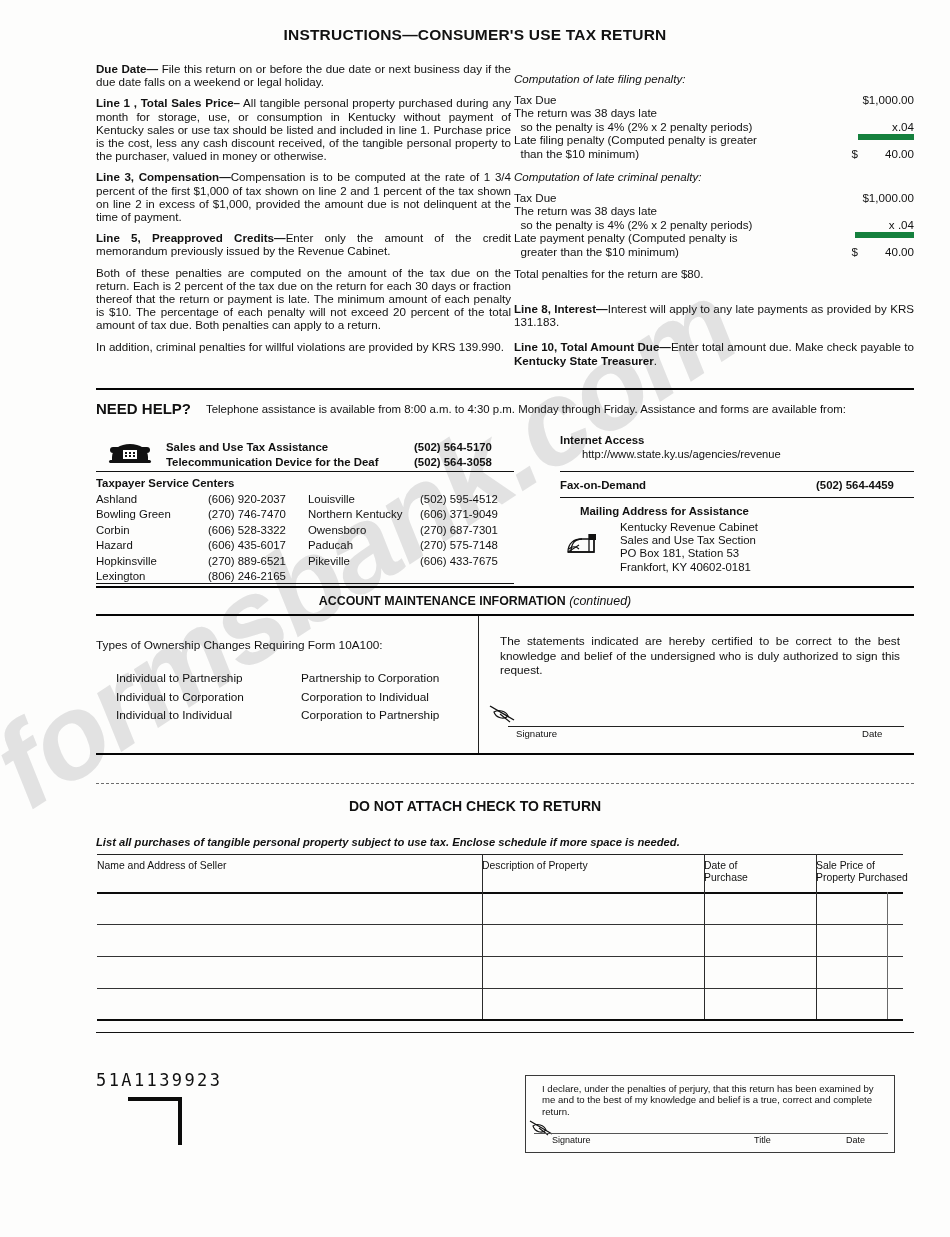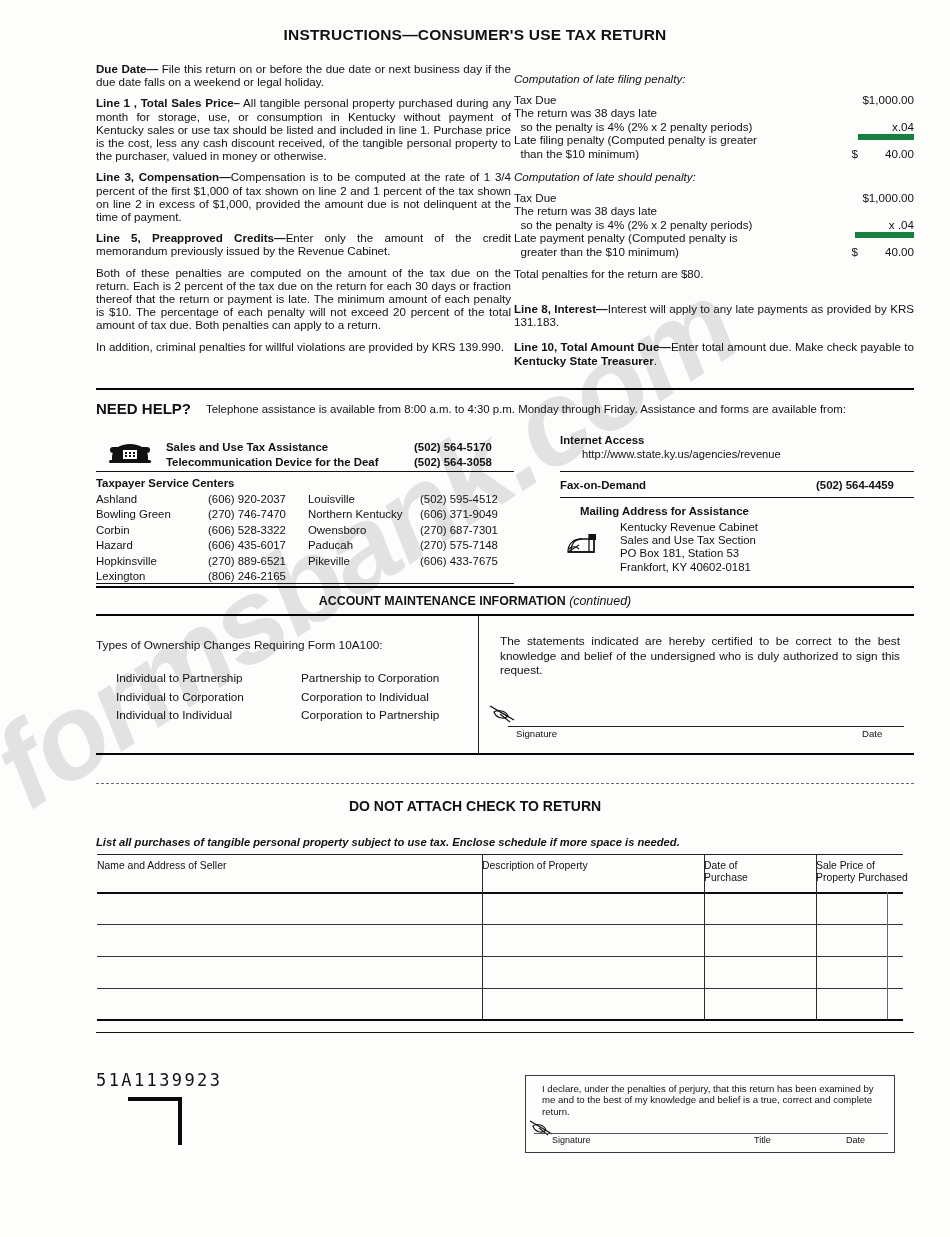--- a/index.html
+++ b/index.html
@@ -240,21 +240,21 @@
         <p class="para last"><span>In addition, criminal penalties for willful violations are provided by KRS 139.990.</span></p>
       </div>
 
     <div class="col-right" id="right-col">
         <div class="calc-head">Computation of late filing penalty:</div>
         <div class="calc-row"><span>Tax Due</span><span class="amt">$1,000.00</span></div>
         <div class="calc-row"><span>The return was 38 days late</span></div>
         <div class="calc-row ruled"><span>&nbsp; so the penalty is 4% (2% x  2 penalty periods)</span><span class="amt">x.04</span></div>
         <div class="calc-row"><span>Late filing penalty (Computed penalty is greater</span></div>
         <div class="calc-row"><span>&nbsp; than the $10 minimum)</span><span class="cur">$</span><span class="amt">40.00</span></div>
-        <div class="calc-head">Computation of late should penalty:</div>
+        <div class="calc-head">Computation of late criminal penalty:</div>
         <div class="calc-row"><span>Tax Due</span><span class="amt">$1,000.00</span></div>
         <div class="calc-row"><span>The return was 38 days late</span></div>
         <div class="calc-row ruled"><span>&nbsp; so the penalty is 4% (2% x 2 penalty periods)</span><span class="amt">x .04</span></div>
         <div class="calc-row"><span>Late payment penalty (Computed penalty is</span></div>
         <div class="calc-row"><span>&nbsp; greater than the $10 minimum)</span><span class="cur">$</span><span class="amt">40.00</span></div>
         <div class="calc-total">Total penalties for the return are $80.</div>
         <p class="para" style="margin-top: 22px;"><span class="b">Line 8, Interest—</span><span>Interest will apply to any late payments as provided by KRS 131.183.</span></p>
         <p class="para" style="margin-top: 12px;"><span class="b">Line 10, Total Amount Due—</span><span>Enter total amount due. Make check payable to </span><span class="b">Kentucky State Treasurer</span><span>.</span></p>
       </div>
 

